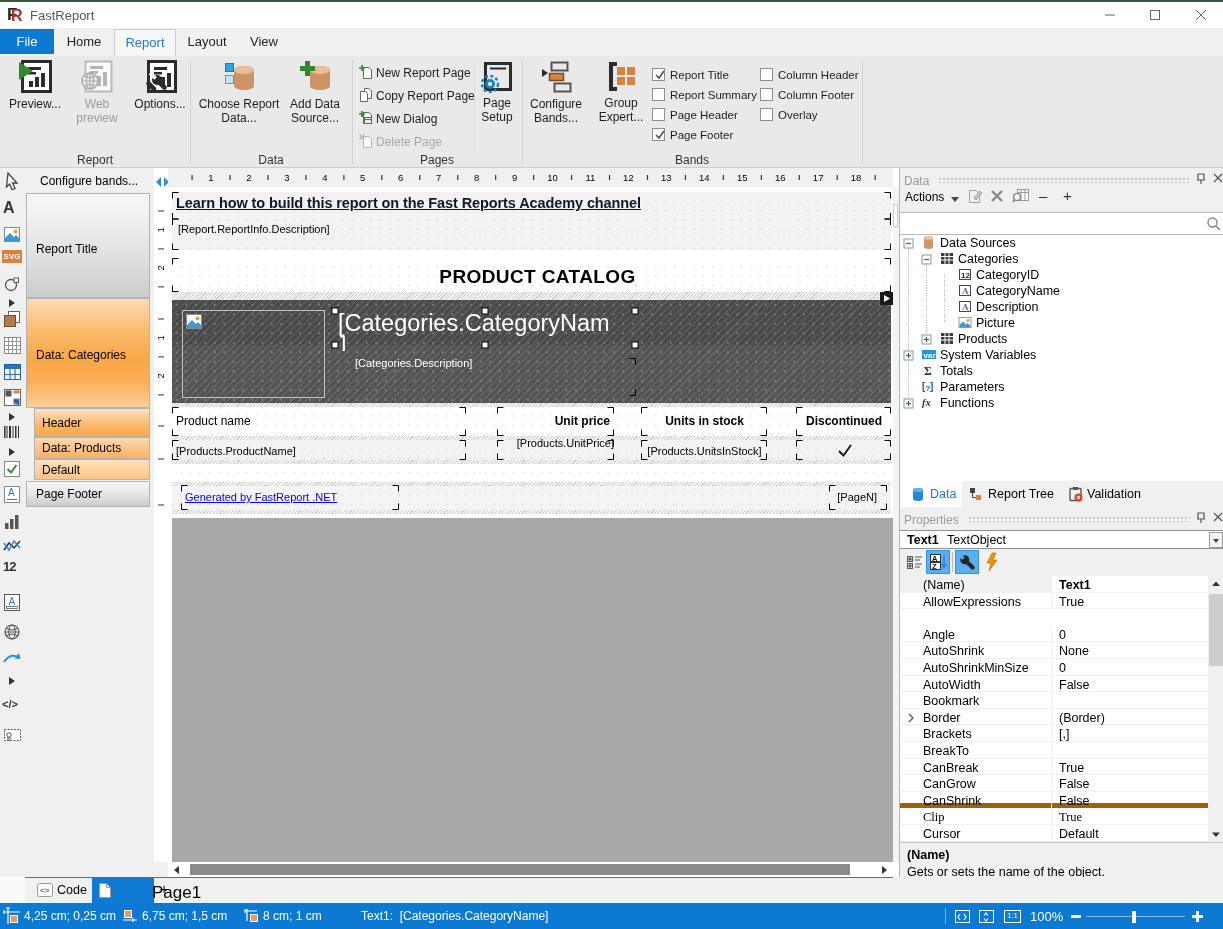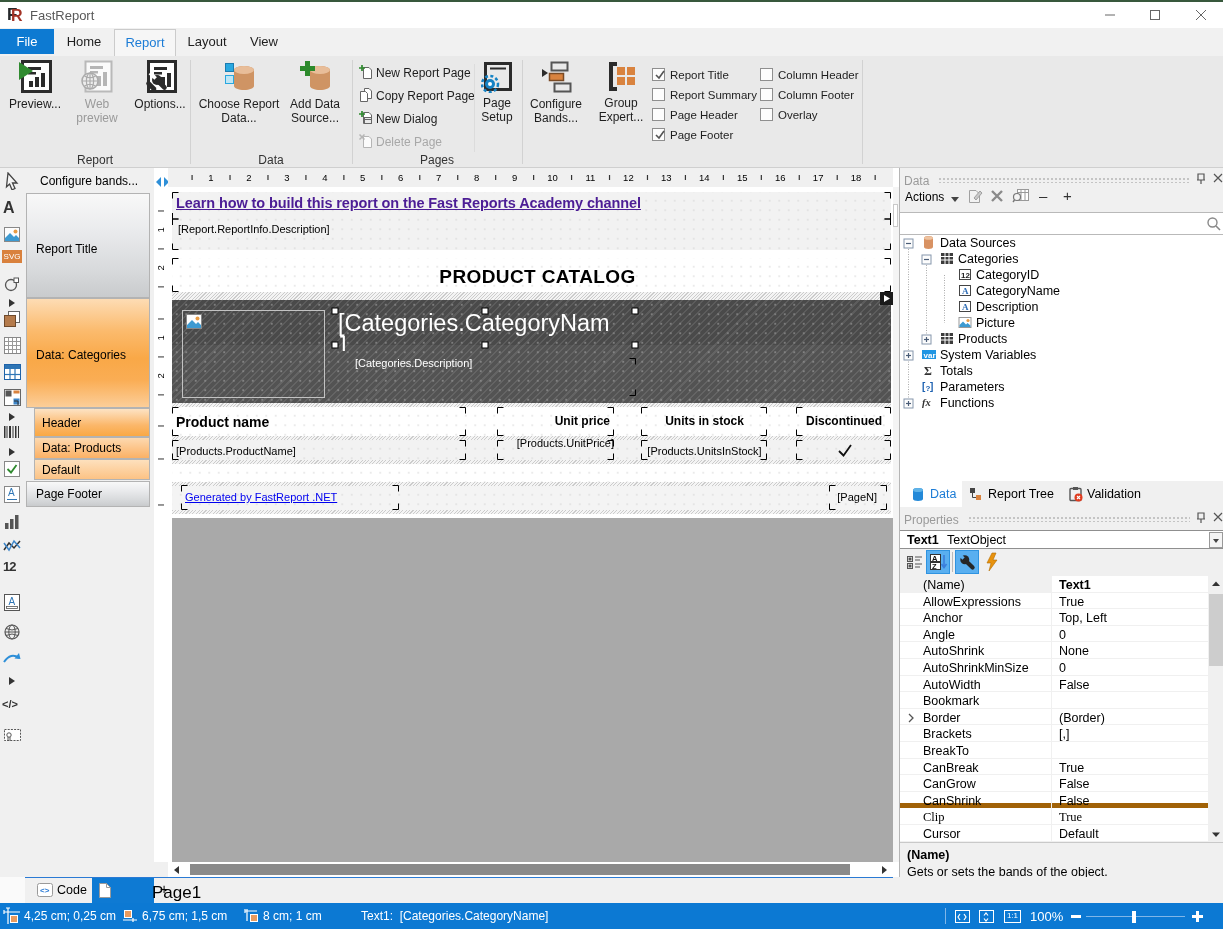--- a/index.html
+++ b/index.html
@@ -179,20 +179,21 @@
           <line x1="9" y1="8.5" x2="25" y2="8.5" stroke="#2b2b2b" stroke-width="2"></line>
           <g fill="#1583c5">
               <circle cx="9" cy="24" r="5"></circle>
               <circle cx="9" cy="24" r="8" fill="none" stroke="#1583c5" stroke-width="2.5" stroke-dasharray="3 2.4"></circle>
             </g>
           <circle cx="9" cy="24" r="2" fill="#fff"></circle>
         </svg>
       </div>
       <div style="margin-top:3px;line-height:14px;">Page<br>Setup</div>
     </div>
+    <div class="glabel" style="left:522px;width:340px;">Bands</div>
     <div class="gsep" style="left:522px;"></div>
 
     <div class="bigbtn" style="left:528px;width:56px;">
       <div class="ic" style="width:34px;height:33px;">
         <svg width="34" height="33">
           <path d="M3 9 L9 13 L3 17 Z" fill="#2b2b2b"></path>
           <rect x="12.5" y="2.5" width="16" height="8" fill="#e9e9e9" stroke="#555" stroke-width="2"></rect>
           <rect x="10.5" y="13.5" width="14" height="7" fill="#d9833f" stroke="#7a4a24" stroke-width="1.5"></rect>
           <rect x="15.5" y="23.5" width="16" height="8" fill="#e9e9e9" stroke="#555" stroke-width="2"></rect>
         </svg>
@@ -236,21 +237,21 @@
   <div class="leftbar">
     <svg class="abs" style="left:4px;top:4px;" width="17" height="18">
         <path d="M4 1 L13 11 L8.5 11 L11 16.5 L8 17.8 L5.6 12 L2.5 14.8 Z" fill="#f4f4f4" stroke="#444" stroke-width="1.3"></path>
       </svg>
     <div class="abs" style="left:3px;top:31px;font-size:16px;font-weight:bold;color:#333;">A</div>
     <svg class="abs" style="left:4px;top:59px;" width="16" height="15">
         <rect x="0.5" y="0.5" width="15" height="14" fill="#fdfdfd" stroke="#888"></rect>
         <path d="M1 11 L6 6 L10 10 L12 8 L15 11 L15 14 L1 14 Z" fill="#3d9ad1"></path>
         <circle cx="11.5" cy="4.5" r="2" fill="#e89c44"></circle>
       </svg>
-    <div class="abs" style="left:2px;top:82px;width:20px;height:13px;background:#d9813d;color:#fff;font-size:8px;font-weight:normal;text-align:center;line-height:13px;">SVG</div>
+    <div class="abs" style="left:2px;top:82px;width:20px;height:13px;background:#d9813d;color:#fff;font-size:8px;font-weight:bold;text-align:center;line-height:13px;">SVG</div>
     <svg class="abs" style="left:4px;top:109px;" width="16" height="16">
         <circle cx="7" cy="8" r="5.5" fill="none" stroke="#555" stroke-width="1.3"></circle>
         <rect x="10" y="1" width="4.5" height="4.5" fill="#fff" stroke="#555"></rect>
       </svg>
     <svg class="abs" style="left:8px;top:131px;" width="8" height="8">
         <path d="M1 0 L7 4 L1 8 Z" fill="#333"></path>
       </svg>
     <svg class="abs" style="left:4px;top:143px;" width="16" height="16">
         <rect x="4.5" y="0.5" width="11" height="11" fill="#fff" stroke="#666"></rect>
         <rect x="0.5" y="4.5" width="11" height="11" fill="#b57b4c" stroke="#6e4a2c"></rect>
@@ -442,39 +443,39 @@
     <div class="abs dotrow" style="left:4px;top:220px;width:719px;height:29px;background-color:#fff;"></div>
     <div class="abs hatch" style="left:4px;top:249px;width:719px;height:4px;"></div>
     <div class="abs dotrow" style="left:4px;top:253px;width:719px;height:20px;background-color:#f2f2f2;"></div>
     <div class="abs hatch" style="left:4px;top:273px;width:719px;height:4px;"></div>
     <div class="abs dotrow" style="left:4px;top:277px;width:719px;height:18px;background-color:#fff;"></div>
     <div class="abs hatch" style="left:4px;top:295px;width:719px;height:4px;"></div>
     <div class="abs dotrow" style="left:4px;top:299px;width:719px;height:24px;background-color:#f4f4f4;"></div>
     <div class="abs hatch" style="left:4px;top:323px;width:719px;height:4px;"></div>
     <div class="abs" style="left:4px;top:327px;width:719px;height:4px;background:#fff;"></div>
 
-    <div class="abs" style="left:8px;top:8px;font-size:14.5px;font-weight:bold;color:#4c1d95;letter-spacing:-0.1px;text-decoration:underline;">Learn how to build this report on the Fast Reports Academy channel</div>
+    <div class="abs" style="left:8px;top:8px;font-size:14.5px;font-weight:bold;color:#0f172a;letter-spacing:-0.1px;text-decoration:underline;">Learn how to build this report on the Fast Reports Academy channel</div>
     <div class="abs" style="left:10px;top:36px;font-size:11px;">[Report.ReportInfo.Description]</div>
     <div class="abs" style="left:10px;top:79px;width:719px;text-align:center;font-size:19px;font-weight:bold;letter-spacing:0.4px;">PRODUCT CATALOG</div>
 
     <div class="abs" style="left:14px;top:123px;width:143px;height:88px;border:1px solid #c3c3c3;">
       <svg class="abs" style="left:3px;top:3px;" width="16" height="15">
           <rect x="0.5" y="0.5" width="15" height="14" fill="#fdfdfd" stroke="#888"></rect>
           <path d="M1 11 L6 6 L10 10 L12 8 L15 11 L15 14 L1 14 Z" fill="#3d9ad1"></path>
           <circle cx="11.5" cy="4.5" r="2" fill="#e89c44"></circle>
         </svg>
     </div>
     <div class="abs" style="left:170px;top:123px;width:296px;height:36px;overflow:hidden;color:#fff;font-size:23.5px;">[Categories.CategoryNam</div>
     <div class="abs" style="left:172px;top:146px;height:18px;overflow:hidden;color:#fff;font-size:23.5px;">]</div>
     <div class="abs" style="left:172px;top:170px;color:#fff;font-size:11px;margin-left:15px;">[Categories.Description]</div>
     <div class="abs" style="left:712px;top:105px;width:13px;height:13px;background:#1a1a1a;"><svg width="13" height="13">
           <path d="M4 3 L10 6.5 L4 10 Z" fill="#fff"></path>
         </svg></div>
 
-    <div class="abs" style="left:8px;top:227px;font-size:14px;font-weight:bold;">Product name</div>
+    <div class="abs" style="left:8px;top:227px;font-size:12px;font-weight:normal;">Product name</div>
     <div class="abs" style="left:329px;top:227px;width:113px;text-align:right;font-size:12px;font-weight:bold;">Unit price</div>
     <div class="abs" style="left:474px;top:227px;width:125px;text-align:center;font-size:12px;font-weight:bold;">Units in stock</div>
     <div class="abs" style="left:629px;top:227px;width:94px;text-align:center;font-size:12px;font-weight:bold;">Discontinued</div>
 
     <div class="abs" style="left:8px;top:258px;font-size:11px;">[Products.ProductName]</div>
     <div class="abs" style="left:329px;top:250px;width:117px;text-align:right;font-size:11px;">[Products.UnitPrice]</div>
     <div class="abs" style="left:474px;top:258px;width:125px;text-align:center;font-size:11px;">[Products.UnitsInStock]</div>
     <svg class="abs" style="left:668px;top:254px;" width="18" height="18">
         <path d="M3 10 L7.5 14.5 L15 4" stroke="#111" stroke-width="1.8" fill="none"></path>
       </svg>
@@ -742,26 +743,20 @@
             <span style="position:absolute;left:23px;top:2px;font-size:12.5px;white-space:nowrap;">(Name)</span>
           </div>
           <span style="position:absolute;left:159px;top:2px;font-size:12.5px;font-weight:bold;">Text1</span>
         </div>
         <div class="abs" style="left:0;top:16.6px;width:308px;height:16.6px;border-bottom:1px solid #f0f0f0;">
           <div class="abs" style="left:0;top:0;width:152px;height:16.6px;border-right:1px solid #f0f0f0;">
             <span style="position:absolute;left:23px;top:2px;font-size:12.5px;white-space:nowrap;">AllowExpressions</span>
           </div>
           <span style="position:absolute;left:159px;top:2px;font-size:12.5px;">True</span>
         </div>
-        <div class="abs" style="left:0;top:33.2px;width:308px;height:16.6px;border-bottom:1px solid #f0f0f0;">
-          <div class="abs" style="left:0;top:0;width:152px;height:16.6px;border-right:1px solid #f0f0f0;">
-            <span style="position:absolute;left:23px;top:2px;font-size:12.5px;white-space:nowrap;">Anchor</span>
-          </div>
-          <span style="position:absolute;left:159px;top:2px;font-size:12.5px;">Top, Left</span>
-        </div>
         <div class="abs" style="left:0;top:49.800000000000004px;width:308px;height:16.6px;border-bottom:1px solid #f0f0f0;">
           <div class="abs" style="left:0;top:0;width:152px;height:16.6px;border-right:1px solid #f0f0f0;">
             <span style="position:absolute;left:23px;top:2px;font-size:12.5px;white-space:nowrap;">Angle</span>
           </div>
           <span style="position:absolute;left:159px;top:2px;font-size:12.5px;">0</span>
         </div>
         <div class="abs" style="left:0;top:66.4px;width:308px;height:16.6px;border-bottom:1px solid #f0f0f0;">
           <div class="abs" style="left:0;top:0;width:152px;height:16.6px;border-right:1px solid #f0f0f0;">
             <span style="position:absolute;left:23px;top:2px;font-size:12.5px;white-space:nowrap;">AutoShrink</span>
           </div>
@@ -842,21 +837,21 @@
             <path d="M1 6 L5 1.5 L9 6 Z" fill="#333"></path>
           </svg>
           <div style="position:absolute;left:1px;top:18px;width:14px;height:72px;background:#cdcdcd;"></div>
           <svg style="position:absolute;left:3px;top:255px;" width="10" height="8">
             <path d="M1 1.5 L5 6 L9 1.5 Z" fill="#333"></path>
           </svg>
         </div>
       </div>
     <div class="abs" style="left:0px;top:674px;width:324px;height:61px;background:#f0f0f0;border-top:1px solid #c9c9c9;">
       <div class="abs" style="left:7px;top:5px;font-size:12.5px;font-weight:bold;">(Name)</div>
-      <div class="abs" style="left:7px;top:22px;font-size:12.5px;">Gets or sets the bands of the object.</div>
+      <div class="abs" style="left:7px;top:22px;font-size:12.5px;">Gets or sets the name of the object.</div>
     </div>
   </div>
   <div class="abs" style="left:0px;top:862px;width:168px;height:15px;background:#f0f0f0;"></div>
   <div class="abs" style="left:168px;top:862px;width:725px;height:15px;background:#fff;">
     <svg class="abs" style="left:4px;top:3px;" width="10" height="10">
         <path d="M7 1 L2 5 L7 9 Z" fill="#333"></path>
       </svg>
     <div class="abs" style="left:22px;top:2px;width:660px;height:11px;background:#8a8a8a;"></div>
     <svg class="abs" style="left:711px;top:3px;" width="10" height="10">
         <path d="M3 1 L8 5 L3 9 Z" fill="#333"></path>

